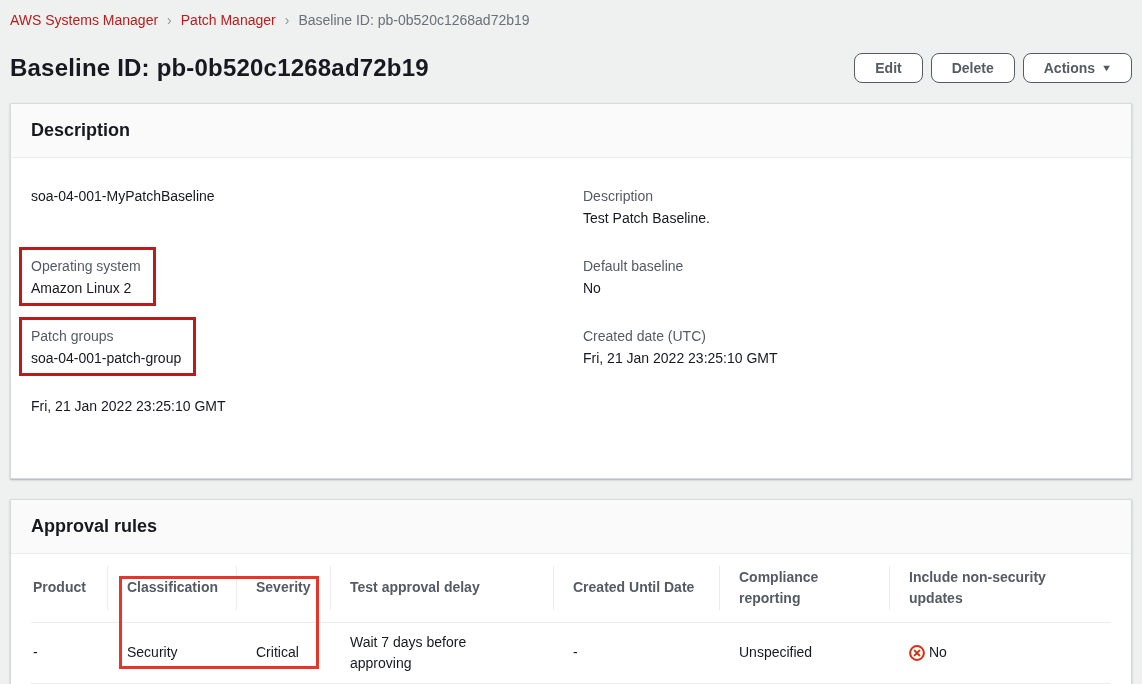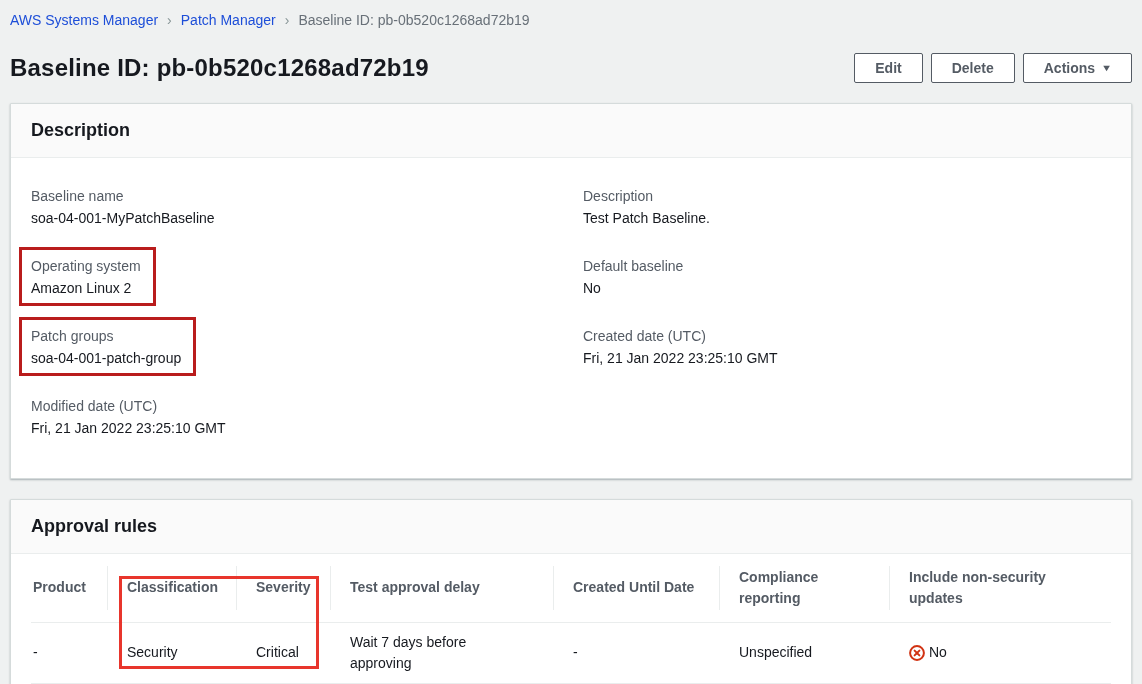--- a/index.html
+++ b/index.html
@@ -6,30 +6,30 @@
   html, body {
     width: 1142px; height: 684px; overflow: hidden;
     background: #eff1f1;
     font-family: "Liberation Sans", "DejaVu Sans", sans-serif;
     font-size: 14px; color: #16191f;
   }
   .page { padding: 0 10px; }
 
   
   .breadcrumb { padding-top: 10px; line-height: 20px; font-size: 14px; }
-  .breadcrumb a { color: #1d4ed8; text-decoration: none; cursor: pointer; }
+  .breadcrumb a { color: #b91c1c; text-decoration: none; cursor: pointer; }
   .breadcrumb .sep { color: #879596; margin: 0 9px; font-size: 14px; }
   .breadcrumb .current { color: #687078; }
 
   
   .page-header { display: flex; justify-content: space-between; align-items: center; margin-top: 23px; }
   .page-title { font-size: 24px; font-weight: 700; color: #16191f; letter-spacing: 0.2px; }
   .button-group { display: flex; gap: 8px; }
   .btn {
-    background: #fff; border: 1px solid #545b64; border-radius: 2px;
+    background: #fff; border: 1px solid #545b64; border-radius: 8px;
     color: #545b64; font-weight: 700; font-size: 14px;
     padding: 4px 20px; height: 30px; line-height: 20px; cursor: pointer;
     font-family: inherit; display: inline-flex; align-items: center; gap: 7px;
   }
   .btn .caret { font-size: 9px; line-height: 1; transform: scaleX(1.25); }
 
   
   .card {
     background: #fff; border: 1px solid #d5dbdb; border-radius: 1px;
     box-shadow: 0 1px 2px 0 rgba(0,28,36,0.3);
@@ -105,21 +105,20 @@
   </div>
 
   <section class="card">
     <div class="card-header">
       <h2 class="card-title">Description</h2>
     </div>
     <div class="fields-grid">
 
 
       <div class="field">
-        <div class="field-label">Baseline name</div>
         <div class="field-value">soa-04-001-MyPatchBaseline</div>
       </div>
 
       <div class="field">
         <div class="field-label">Description</div>
         <div class="field-value">Test Patch Baseline.</div>
       </div>
 
       <div class="field">
         <div class="annotated">
@@ -139,21 +138,20 @@
           <div class="field-value">soa-04-001-patch-group</div>
         </div>
       </div>
 
       <div class="field">
         <div class="field-label">Created date (UTC)</div>
         <div class="field-value">Fri, 21 Jan 2022 23:25:10 GMT</div>
       </div>
 
       <div class="field">
-        <div class="field-label">Modified date (UTC)</div>
         <div class="field-value">Fri, 21 Jan 2022 23:25:10 GMT</div>
       </div>
 
     </div>
   </section>
 
   <section class="card approval-card">
     <div class="card-header">
       <h2 class="card-title">Approval rules</h2>
     </div>

